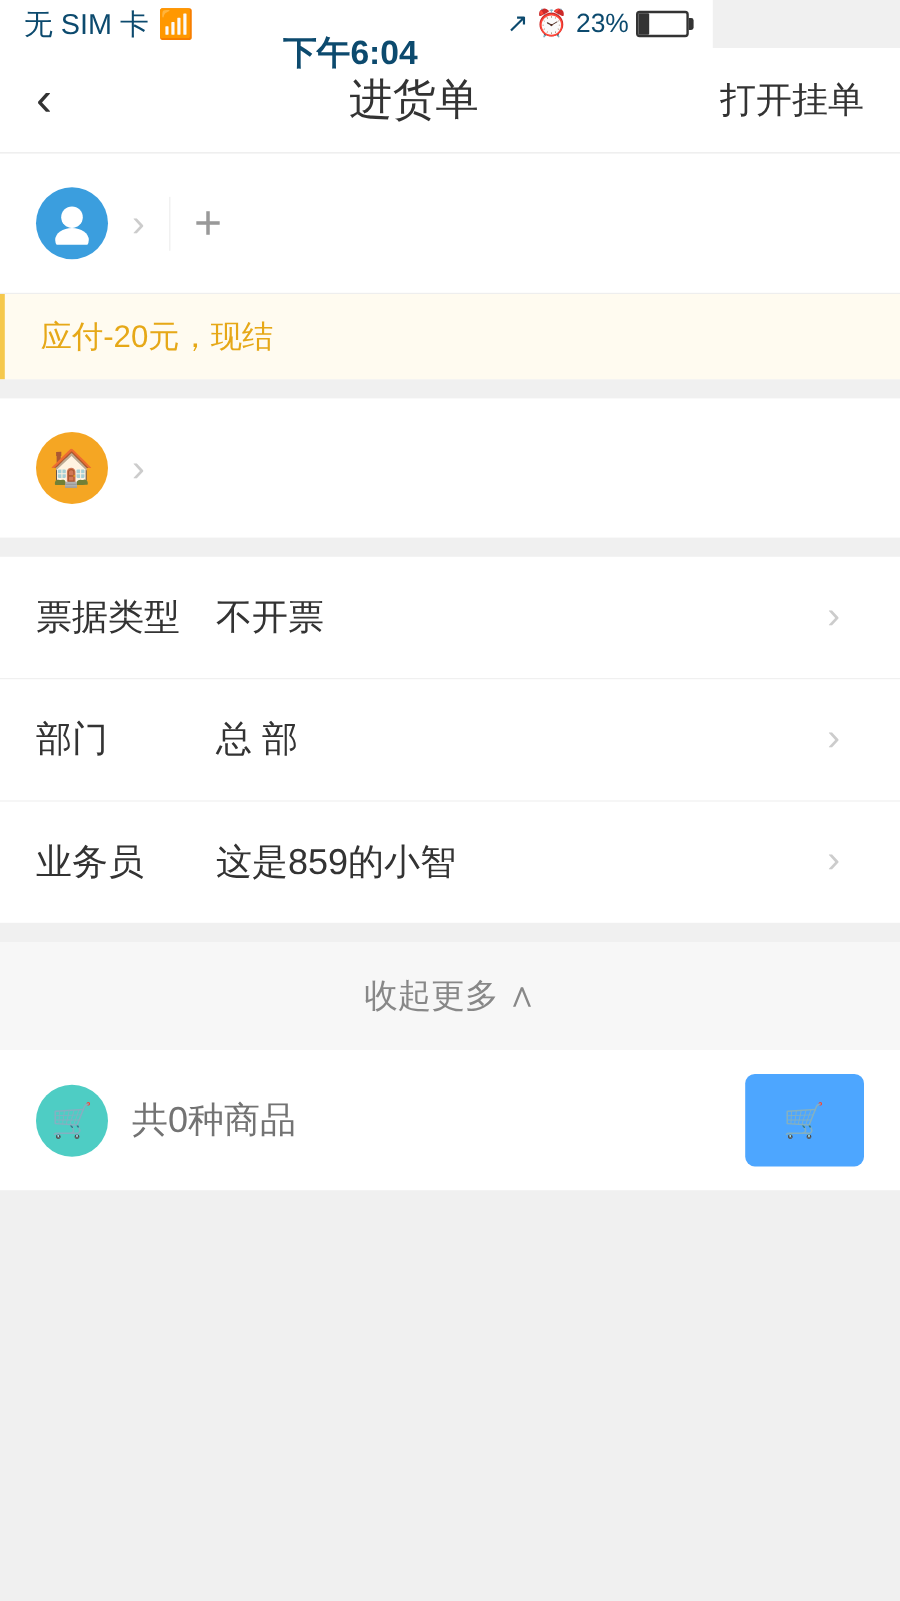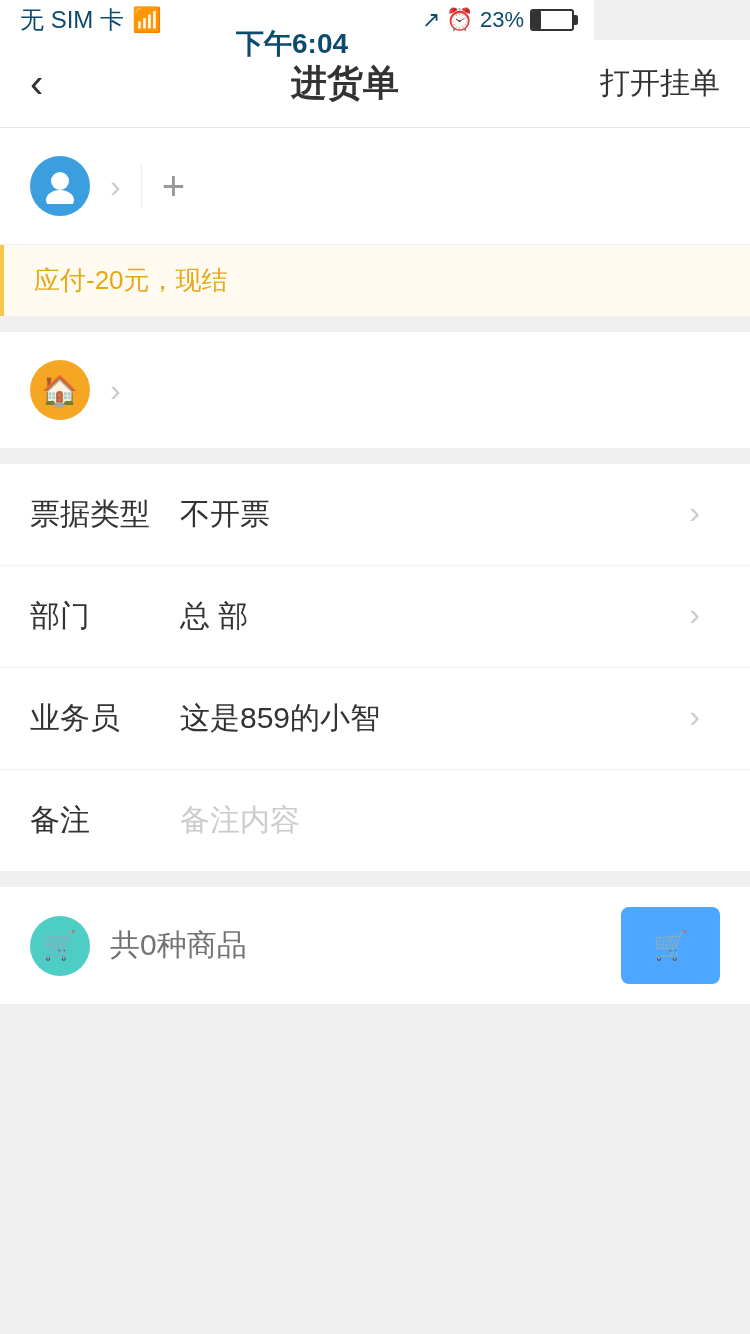--- a/index.html
+++ b/index.html
@@ -67,21 +67,21 @@
       border-bottom: 1px solid #e5e5e5;
     }
     .nav-back {
       font-size: 40px;
       color: #333;
       cursor: pointer;
       width: 60px;
     }
     .nav-title {
       font-size: 36px;
-      font-weight: 700;
+      font-weight: 400;
       color: #333;
     }
     .nav-action {
       font-size: 30px;
       color: #333;
       cursor: pointer;
     }
 
     
     .content {
@@ -327,27 +327,26 @@
       <span class="form-value">总 部</span>
       <span class="chevron-right">›</span>
     </div>
 
     <div class="form-row">
       <span class="form-label">业务员</span>
       <span class="form-value">这是859的小智</span>
       <span class="chevron-right">›</span>
     </div>
 
-    <div class="form-row">
-      <span class="form-label">备注</span>
-      <span class="form-value placeholder">备注内容</span>
-    </div>
-
-  </div>
-
+
+  </div>
+
+  <div class="card collapse-row">
+    <span class="collapse-text">收起更多 ∧</span>
+  </div>
 
   <div class="bottom-bar">
     <div class="product-icon">
       <span class="cart-symbol">🛒</span>
     </div>
     <span class="product-count">共0种商品</span>
     <button class="select-btn">
       <span class="select-btn-icon">🛒</span>
     </button>
   </div>

